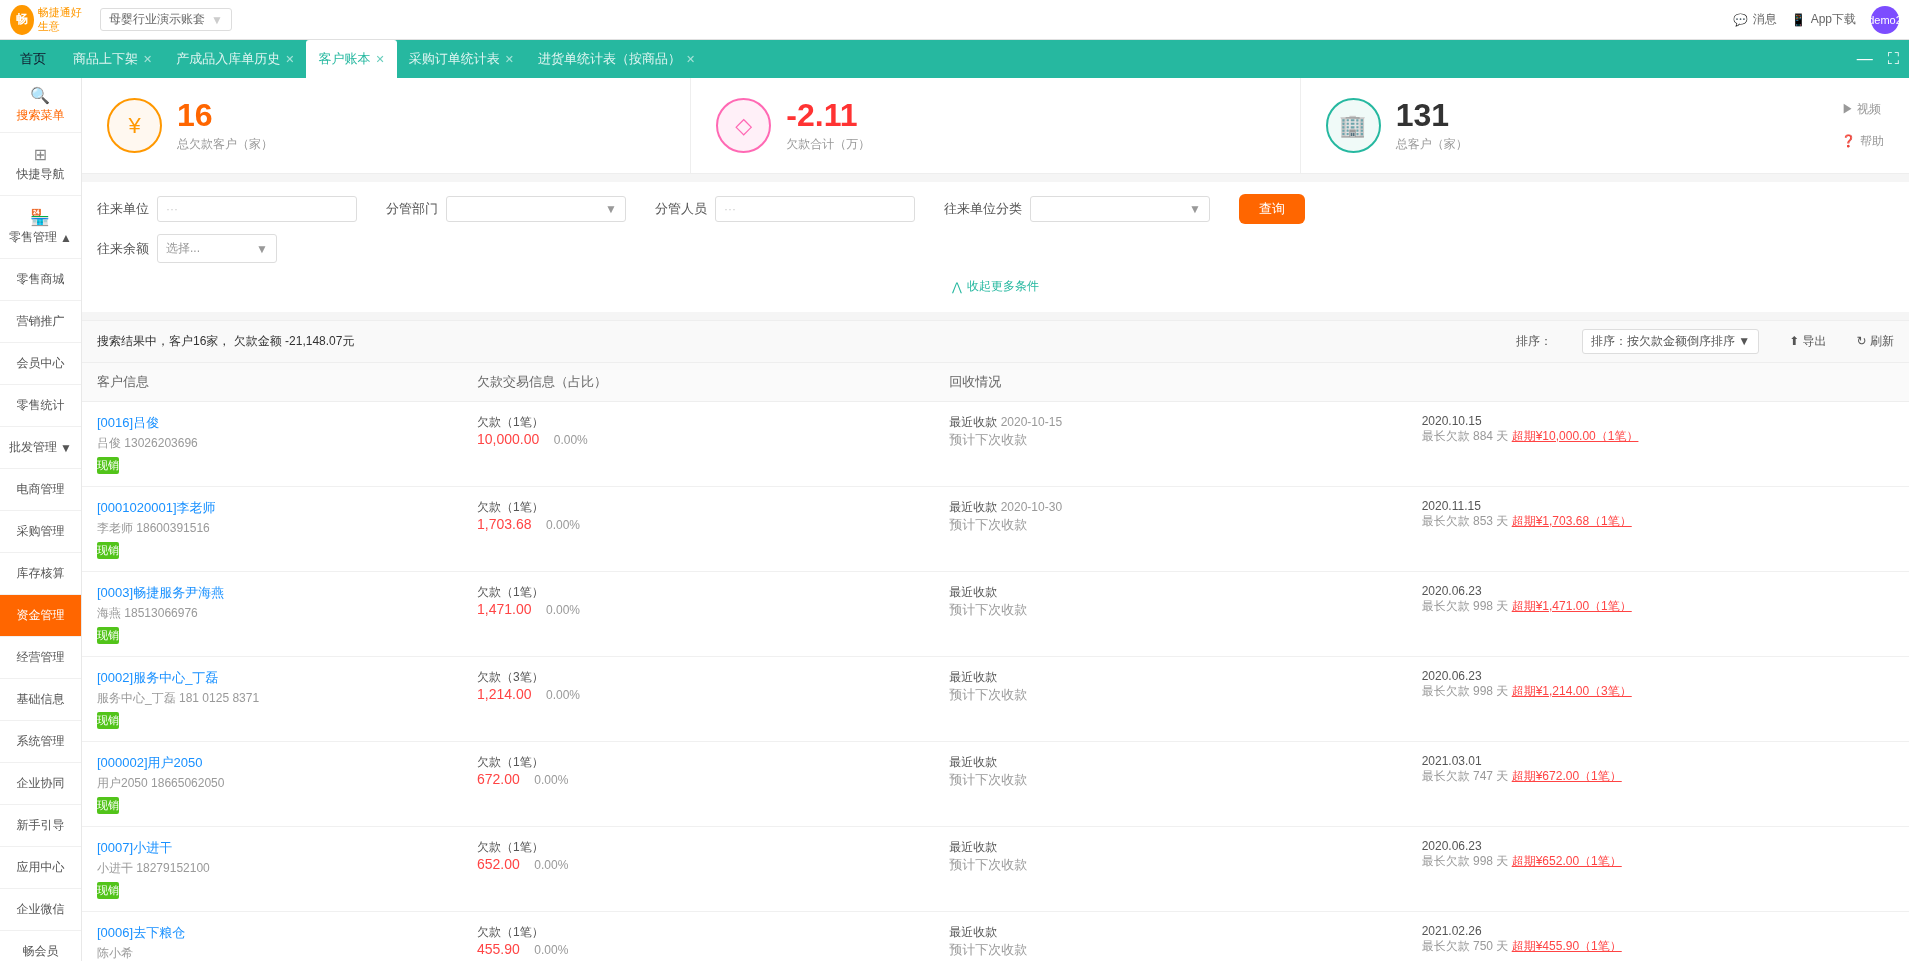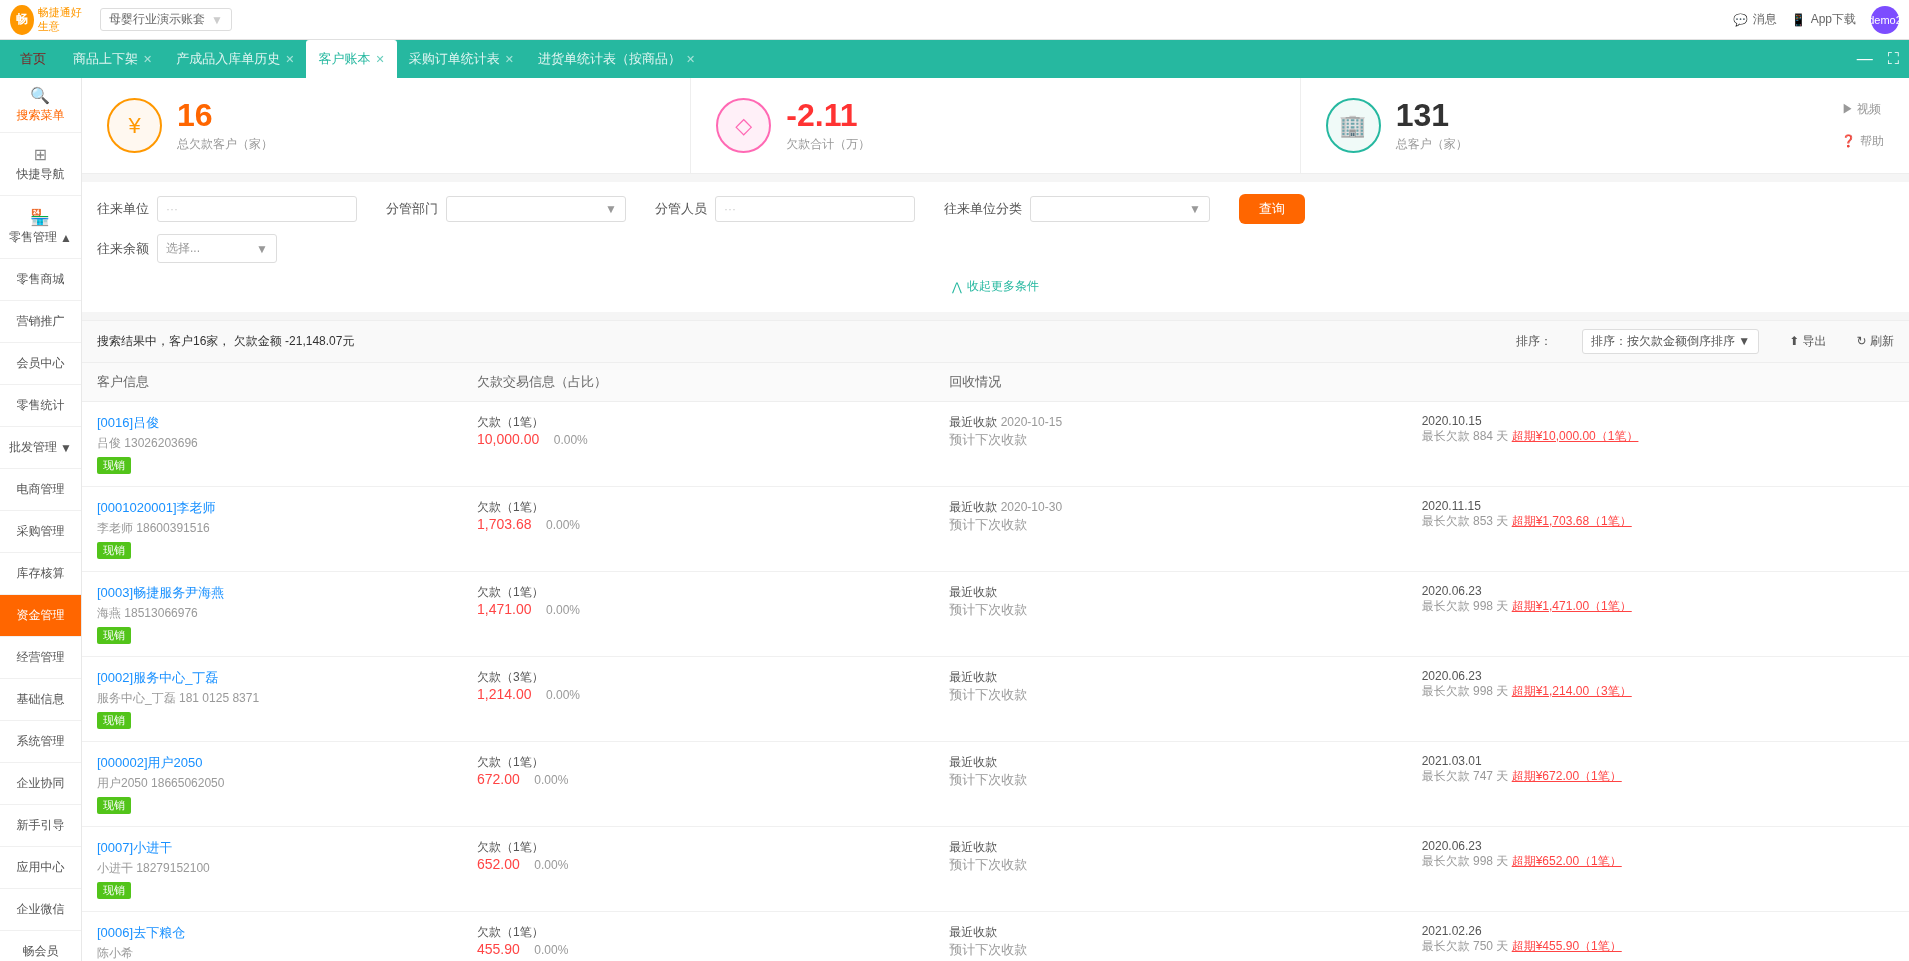--- a/index.html
+++ b/index.html
@@ -13,21 +13,21 @@
     .industry-selector { display: flex; align-items: center; margin-left: 10px; font-size: 12px; color: #666; border: 1px solid #ddd; padding: 2px 8px; border-radius: 3px; cursor: pointer; }
     .top-right { margin-left: auto; display: flex; align-items: center; gap: 15px; }
     .top-btn { display: flex; align-items: center; gap: 4px; font-size: 12px; color: #666; cursor: pointer; }
     .avatar { width: 28px; height: 28px; background: #7c4dff; border-radius: 50%; display: flex; align-items: center; justify-content: center; color: white; font-size: 11px; }
 
     
     .nav-tabs { display: flex; align-items: center; background: #26b8a0; height: 38px; padding: 0 5px; }
     .nav-tab { padding: 0 12px; height: 38px; display: flex; align-items: center; font-size: 13px; color: rgba(255,255,255,0.85); cursor: pointer; white-space: nowrap; gap: 5px; }
     .nav-tab.active { background: #fff; color: #26b8a0; border-radius: 3px 3px 0 0; }
     .nav-tab .close-x { font-size: 11px; opacity: 0.7; }
-    .nav-tab-home { padding: 0 15px; color: #7f1d1d; }
+    .nav-tab-home { padding: 0 15px; color: #0f172a; }
     .nav-right { margin-left: auto; display: flex; gap: 5px; }
     .nav-icon-btn { color: white; cursor: pointer; font-size: 16px; padding: 0 5px; }
 
     
     .main-layout { display: flex; height: calc(100vh - 78px); }
     
     
     .sidebar { width: 82px; background: #fff; border-right: 1px solid #e8e8e8; display: flex; flex-direction: column; overflow-y: auto; }
     .sidebar-item { padding: 12px 5px; text-align: center; cursor: pointer; font-size: 12px; color: #555; border-bottom: 1px solid #f0f0f0; }
     .sidebar-item.active { background: #ff6600; color: white; }
@@ -68,21 +68,21 @@
     .result-bar { background: #f9f9f9; padding: 8px 15px; display: flex; align-items: center; justify-content: space-between; border-top: 1px solid #eee; border-bottom: 1px solid #eee; font-size: 12px; }
     .result-actions { display: flex; align-items: center; gap: 30px; color: #555; margin-left: 48px; }
     .sort-select { border: 1px solid #ddd; padding: 3px 8px; border-radius: 3px; font-size: 12px; color: #555; cursor: pointer; background: white; }
 
     
     .table-area { background: #fff; }
     .table-header { display: grid; grid-template-columns: 380px 1fr 1fr 1fr; padding: 10px 15px; background: #fafafa; border-bottom: 1px solid #eee; font-size: 13px; color: #666; font-weight: 500; }
     .table-row { display: grid; grid-template-columns: 380px 1fr 1fr 1fr; padding: 12px 15px; border-bottom: 1px solid #f0f0f0; align-items: start; }
     .customer-name { color: #1890ff; font-size: 13px; cursor: pointer; text-decoration: none; }
     .customer-sub { font-size: 12px; color: #999; margin-top: 3px; }
-    .customer-tag { display: inline-block; background: #52c41a; color: white; font-size: 11px; padding: 1px 6px; border-radius: 2px; margin-top: 5px; }
+    .customer-tag { display: inline-block; background: #52c41a; color: white; font-size: 11px; padding: 1px 0; border-radius: 2px; margin-top: 5px; }
     .debt-amount { color: #ff4444; font-size: 14px; font-weight: 500; }
     .debt-desc { font-size: 12px; color: #555; }
     .debt-percent { font-size: 12px; color: #999; }
     .collection-info { font-size: 12px; color: #555; }
     .collection-date { color: #999; }
     .collection-next { color: #999; }
     .overdue-date { font-size: 12px; color: #555; }
     .overdue-amount { color: #ff4444; font-size: 12px; cursor: pointer; }
     .overdue-days { color: #999; font-size: 12px; }
     

